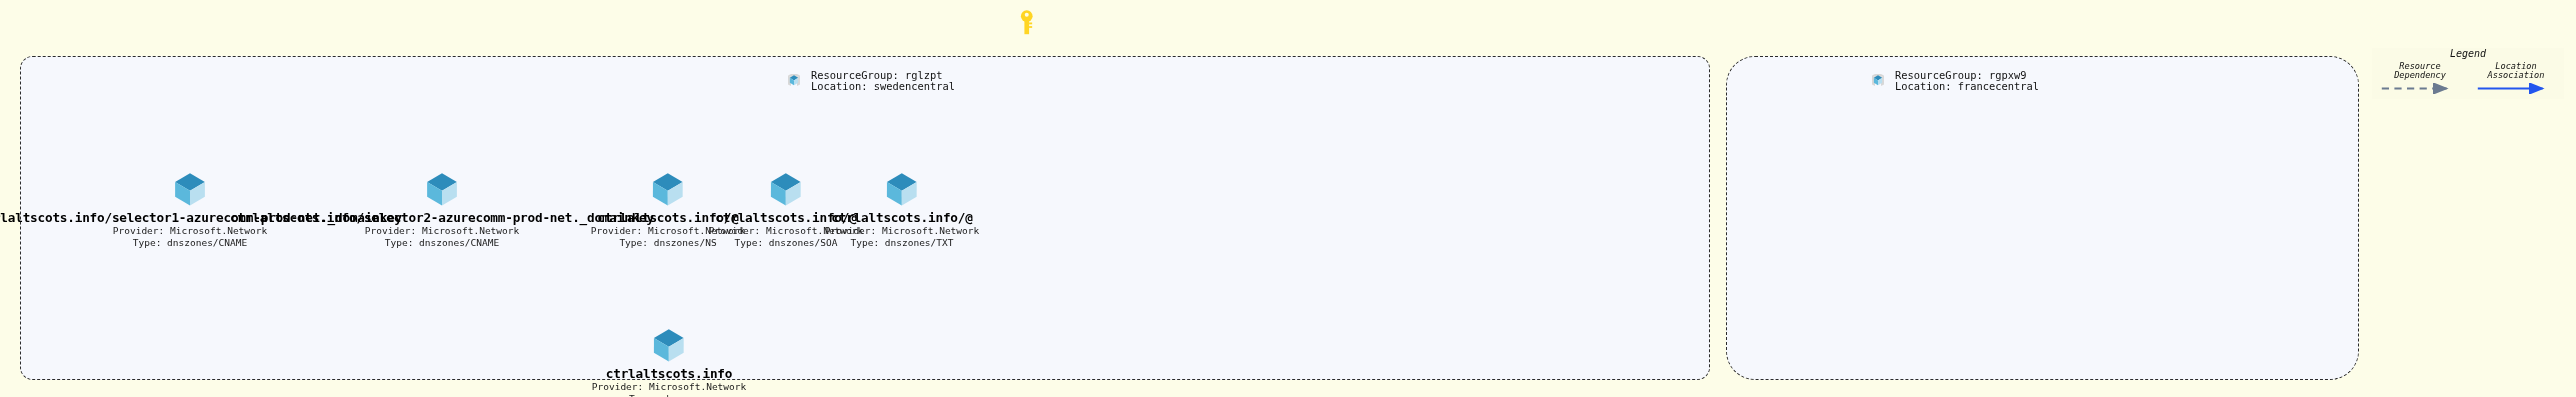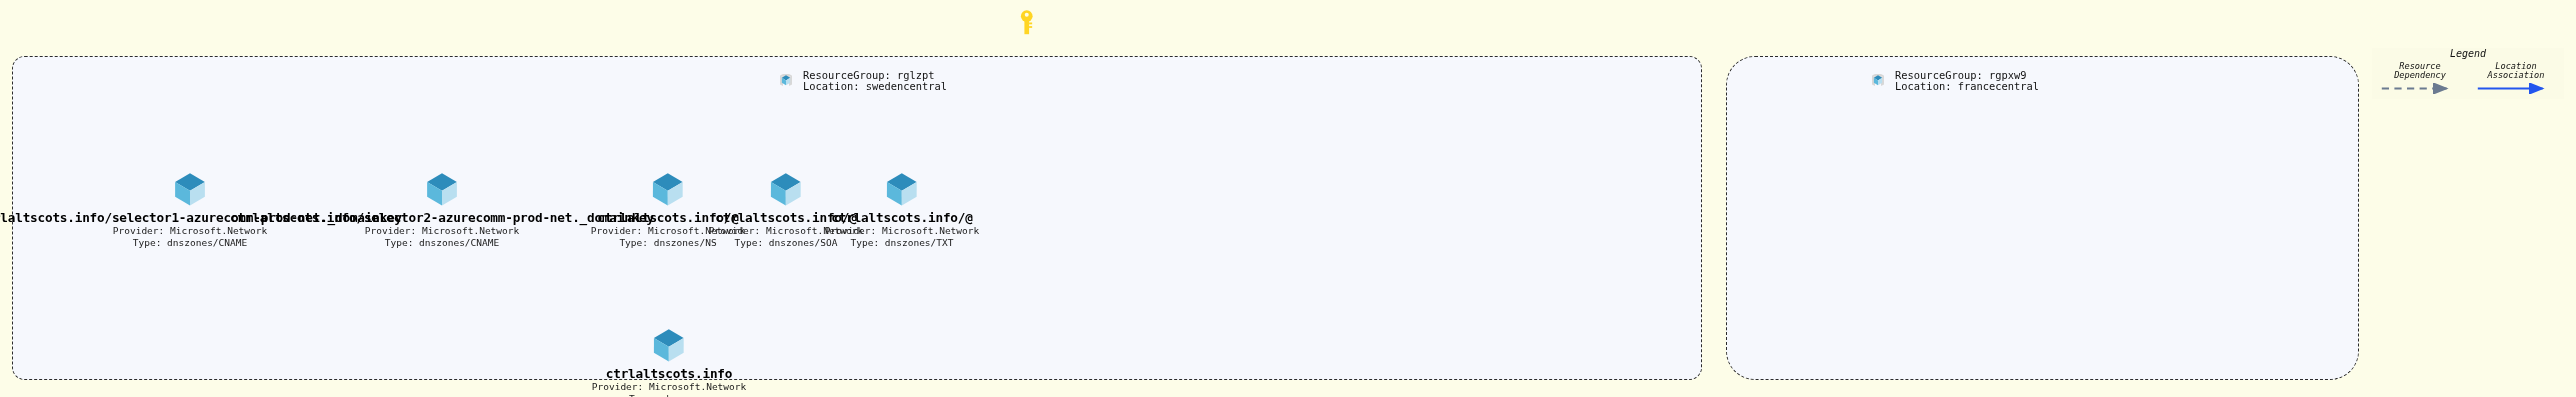--- a/index.html
+++ b/index.html
@@ -17,21 +17,21 @@
   .key-icon{position:absolute;left:1015px;top:9px;width:23.5px;height:27px;}
 
   
   .rg-box{
     position:absolute;
     border:1.8px dashed #2b2b2b;
     border-radius:12.7px;
     background:#f6f8fd;
     box-sizing:border-box;
   }
-  #rg-0{left:12px;top:56px;width:1690px;height:324px;padding-left:34px;}
+  #rg-0{left:20px;top:56px;width:1690px;height:324px;padding-left:34px;}
   #rg-1{left:1726px;top:56px;width:633px;height:324px;border-radius:29px;}
 
   .rg-header{
     position:absolute;
     display:flex;
     align-items:flex-start;
     gap:8.1px;
     top:12.7px;
     white-space:nowrap;
   }

